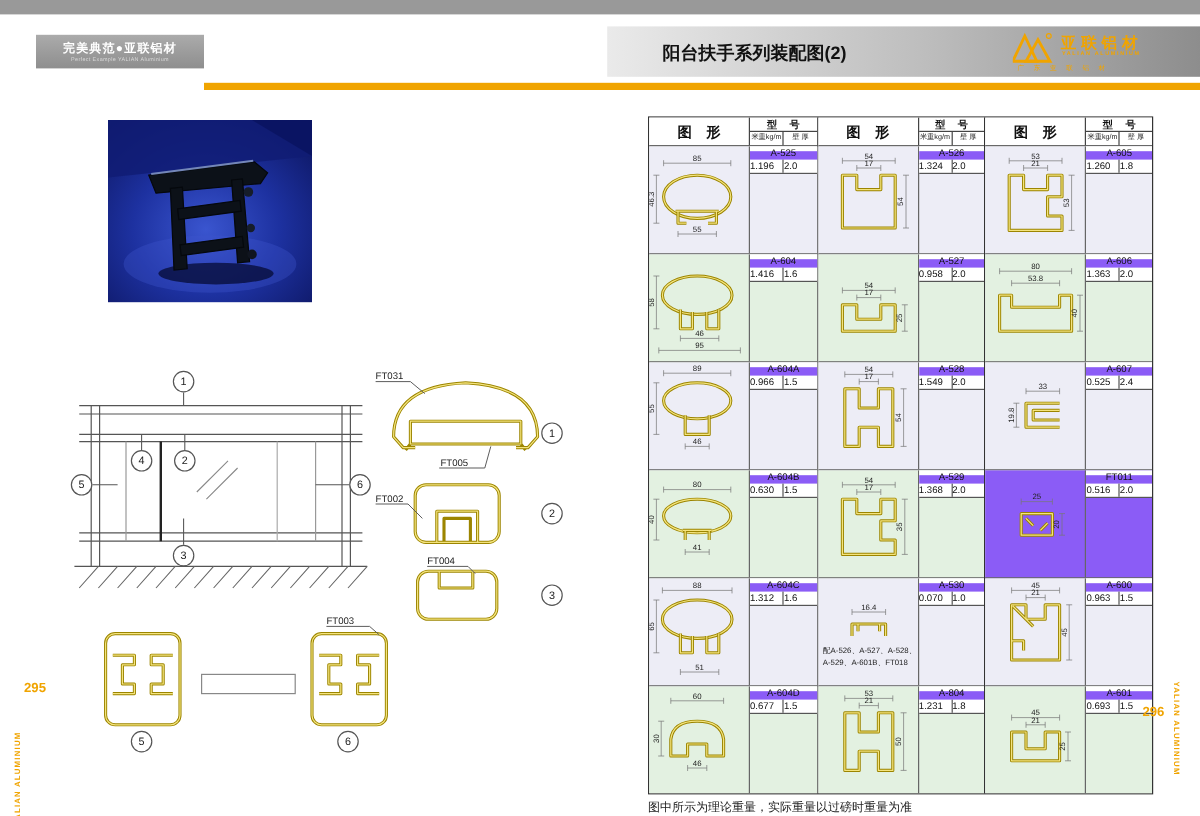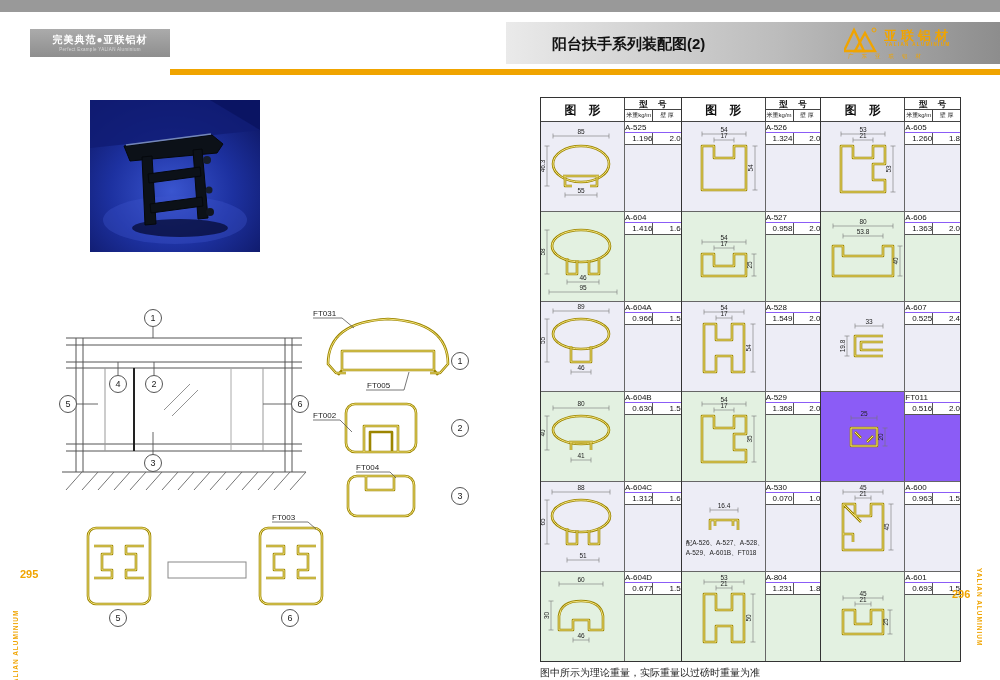--- a/index.html
+++ b/index.html
@@ -41,23 +41,23 @@
 .mh2{flex:1;display:flex}
 .mh2 span{flex:1;font-size:6px;text-align:center;line-height:11px;white-space:nowrap;overflow:hidden;color:#222}
 .mh2 span:first-child{border-right:1px solid #444}
 .trow{flex:1;display:flex;border-bottom:1px solid #666;position:relative}
 .trow:last-child{border-bottom:none}
 .figcell{width:84px;border-right:1px solid #666;position:relative}
 .figcell svg{position:absolute;left:0;top:0}
 .fignote{position:absolute;left:4px;top:56px;width:132px;font-size:6.5px;color:#222;line-height:1.6;z-index:3}
 .modelcol{flex:1;position:relative}
 .mbox{position:absolute;left:0;top:0;right:0;background:#fff;border-bottom:1px solid #555}
-.mname{height:11px;line-height:11px;font-size:8px;color:#111;text-align:left;border-bottom:1px solid #8b5cf6}
+.mname{height:11px;line-height:11px;font-size:8px;color:#111;text-align:center;border-bottom:7px solid #8b5cf6}
 .mvals{height:11px;display:flex}
-.mvals span{flex:1;font-size:8px;line-height:11px;text-align:right;color:#111}
+.mvals span{flex:1;font-size:8px;line-height:11px;text-align:left;color:#111}
 .mvals span:first-child{border-right:1px solid #555}
 .note{position:absolute;left:540px;top:654px;font-size:10px;color:#222}
 </style>
 </head>
 <body>
 
 <div id="page">
 
   <div class="brandbar">
     <div class="brand-cn">完美典范●亚联铝材</div>

